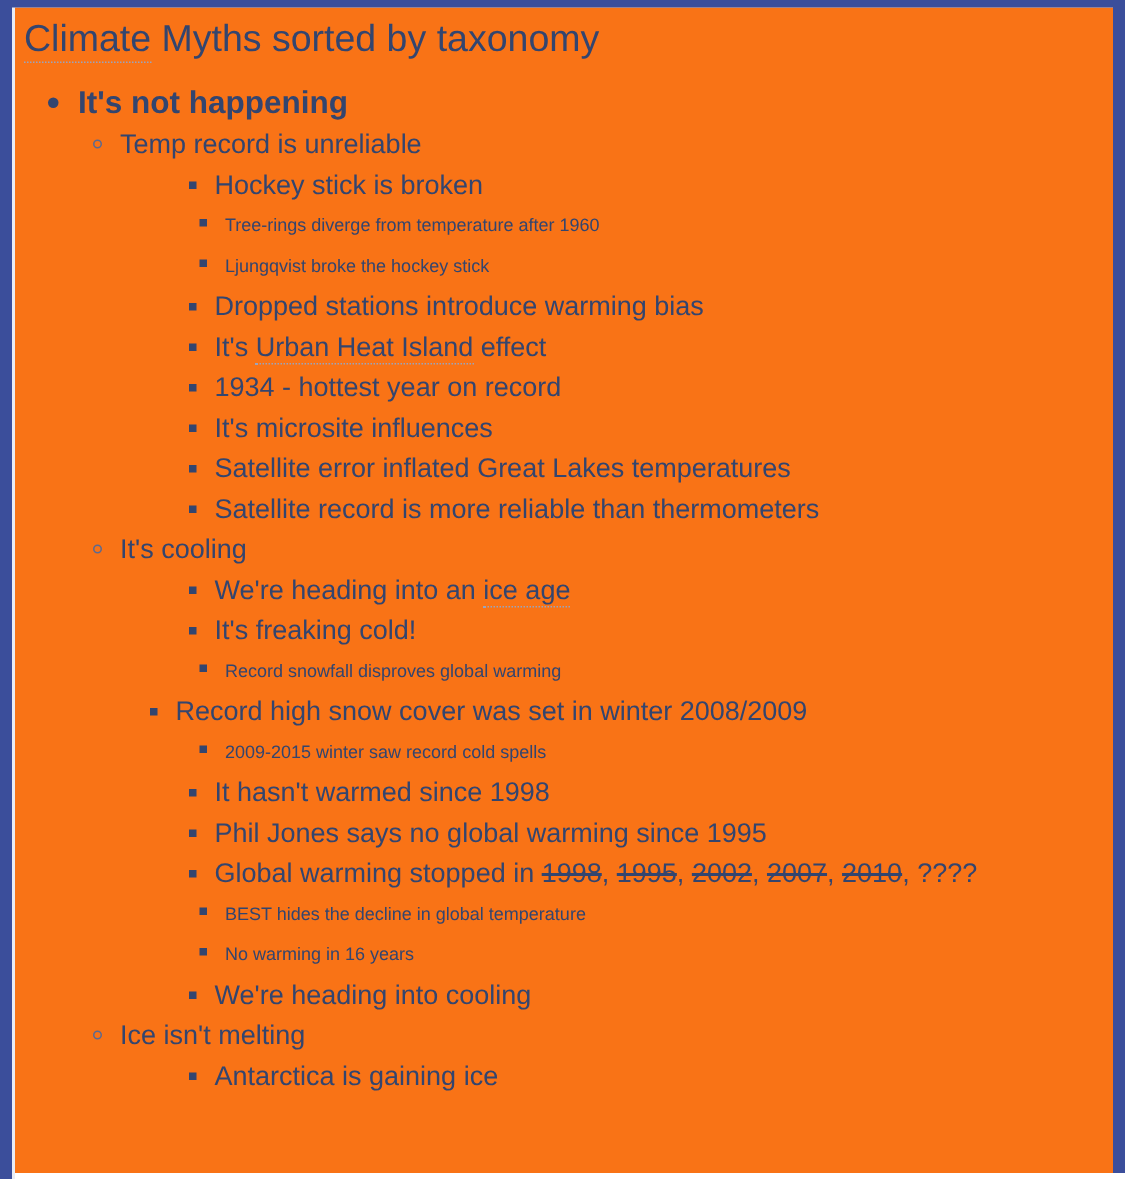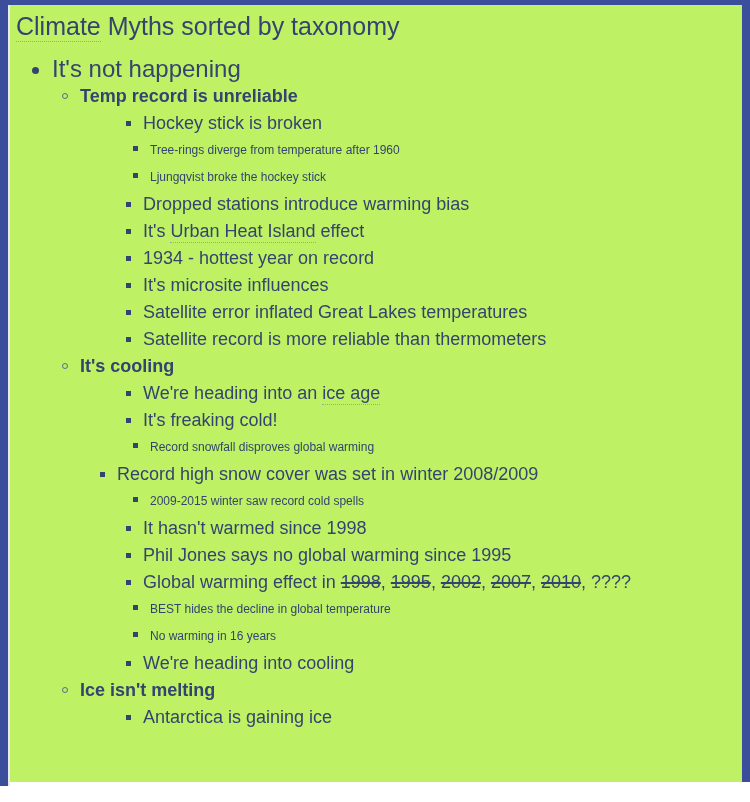--- a/index.html
+++ b/index.html
@@ -96,21 +96,21 @@
     border-radius: 0 0 9px 9px;
   }
 
   
   .page {
     position: absolute;
     left: 10px;
     top: 5px;
     width: 732px;
     height: 777px;
-    background: #bef264;
+    background: #f97316;
     overflow: hidden;
     z-index: 2;
   }
 
   .doc-title {
     color: #33456f;
     font-size: 25px;
     line-height: 31px;
     font-weight: normal;
     margin: 6px 0 0 6px;
@@ -140,36 +140,36 @@
   }
   .bullet {
     flex: 0 0 auto;
     display: inline-block;
     position: relative;
   }
   .txt { flex: 0 0 auto; }
 
   
   .lv1 > .row { padding-left: 22px; }
-  .lv1 { font-size: 24px; line-height: 29px; font-weight: normal; }
+  .lv1 { font-size: 21px; line-height: 29px; font-weight: bold; }
   .lv1 > .row > .bullet {
     width: 20px;
   }
   .lv1 > .row > .bullet::before {
     content: "";
     position: absolute;
     left: 0; top: -10px;
     width: 7px; height: 7px;
     border-radius: 50%;
     background: #33456f;
   }
 
   
   .lv2 > .row { padding-left: 52px; }
-  .lv2 { font-size: 18px; line-height: 27px; font-weight: bold; }
+  .lv2 { font-size: 18px; line-height: 27px; font-weight: normal; }
   .lv2 > .row > .bullet { width: 18px; }
   .lv2 > .row > .bullet::before {
     content: "";
     position: absolute;
     left: 0; top: -9px;
     width: 6px; height: 6px;
     border-radius: 50%;
     border: 1.3px solid #5a6a92;
     background: transparent;
     box-sizing: border-box;
@@ -338,21 +338,21 @@
         </li>
         <li class="li lv3">
           <div class="row">
             <span class="bullet"></span>
             <span class="txt">Phil Jones says no global warming since 1995</span>
           </div>
         </li>
         <li class="li lv3">
           <div class="row">
             <span class="bullet"></span>
-            <span class="txt"><span>Global warming effect in </span><span class="strike">1998</span><span>, </span><span class="strike">1995</span><span>, </span><span class="strike">2002</span><span>, </span><span class="strike">2007</span><span>, </span><span class="strike">2010</span><span>, ????</span></span>
+            <span class="txt"><span>Global warming stopped in </span><span class="strike">1998</span><span>, </span><span class="strike">1995</span><span>, </span><span class="strike">2002</span><span>, </span><span class="strike">2007</span><span>, </span><span class="strike">2010</span><span>, ????</span></span>
           </div>
         </li>
         <li class="li lv4">
           <div class="row">
             <span class="bullet"></span>
             <span class="txt">BEST hides the decline in global temperature</span>
           </div>
         </li>
         <li class="li lv4">
           <div class="row">

